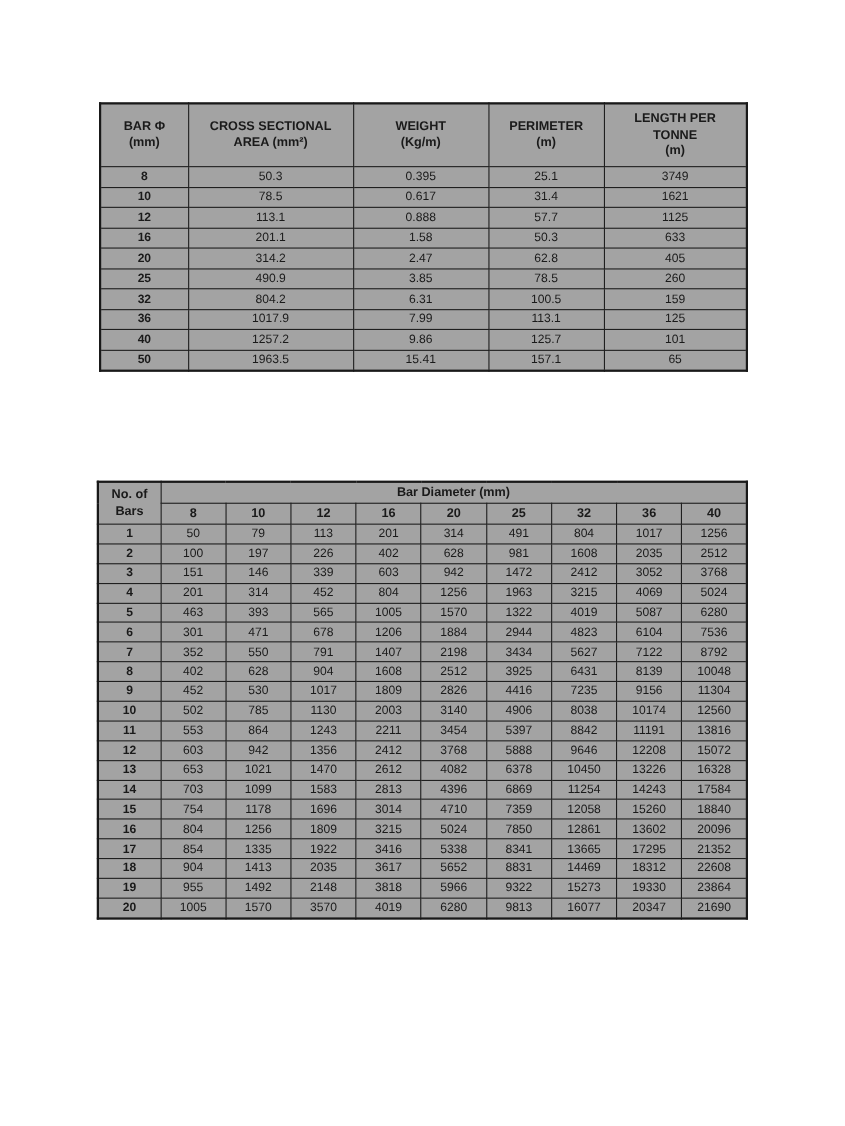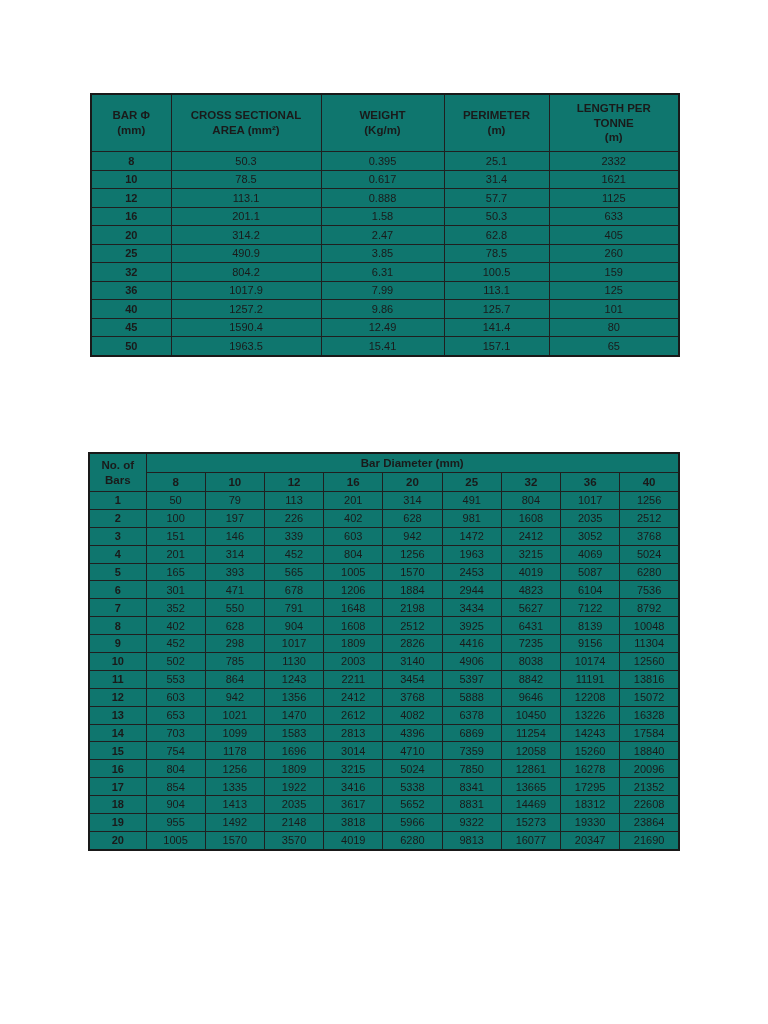--- a/index.html
+++ b/index.html
@@ -12,21 +12,21 @@
   .page {
     position: relative;
     width: 768px;
     height: 1024px;
     background: #ffffff;
     overflow: hidden;
   }
   table {
     border-collapse: collapse;
     table-layout: fixed;
-    background: #0f766e;
+    background: #a3a3a3;
   }
   th, td {
     border: 1.5px solid #1f1f1f;
     text-align: center;
     vertical-align: middle;
     padding: 0;
     font-size: 11px;
     line-height: 1.3;
     overflow: hidden;
   }
@@ -53,21 +53,21 @@
     text-align: center;
     font-weight: bold;
     font-size: 15px;
     color: #161616;
   }
 
   
   #group-area-table {
     position: absolute;
     left: 88px;
-    top: 452px;
+    top: 437px;
     width: 592px;
     border: 2px solid #191919;
   }
   #group-area-table thead th { font-size: 11.5px; }
   #group-area-table thead tr.span-row th { height: 18px; }
   #group-area-table thead tr.dia-row th { height: 18px; }
   #group-area-table tbody td { height: 16.9px; }
 </style>
 </head>
 <body>
@@ -96,21 +96,21 @@
 TONNE
 (m)</th>
       </tr>
     </thead>
     <tbody id="t1-body">
   <tr>
     <td class="bold">8</td>
     <td>50.3</td>
     <td>0.395</td>
     <td>25.1</td>
-    <td>2332</td>
+    <td>3749</td>
   </tr>
 
   <tr>
     <td class="bold">10</td>
     <td>78.5</td>
     <td>0.617</td>
     <td>31.4</td>
     <td>1621</td>
   </tr>
 
@@ -163,27 +163,20 @@
   </tr>
 
   <tr>
     <td class="bold">40</td>
     <td>1257.2</td>
     <td>9.86</td>
     <td>125.7</td>
     <td>101</td>
   </tr>
 
-  <tr>
-    <td class="bold">45</td>
-    <td>1590.4</td>
-    <td>12.49</td>
-    <td>141.4</td>
-    <td>80</td>
-  </tr>
 
   <tr>
     <td class="bold">50</td>
     <td>1963.5</td>
     <td>15.41</td>
     <td>157.1</td>
     <td>65</td>
   </tr>
 </tbody>
   </table>
@@ -268,26 +261,26 @@
     <td>804</td>
     <td>1256</td>
     <td>1963</td>
     <td>3215</td>
     <td>4069</td>
     <td>5024</td>
   </tr>
 
   <tr>
     <td class="bold">5</td>
-    <td>165</td>
+    <td>463</td>
     <td>393</td>
     <td>565</td>
     <td>1005</td>
     <td>1570</td>
-    <td>2453</td>
+    <td>1322</td>
     <td>4019</td>
     <td>5087</td>
     <td>6280</td>
   </tr>
 
   <tr>
     <td class="bold">6</td>
     <td>301</td>
     <td>471</td>
     <td>678</td>
@@ -297,21 +290,21 @@
     <td>4823</td>
     <td>6104</td>
     <td>7536</td>
   </tr>
 
   <tr>
     <td class="bold">7</td>
     <td>352</td>
     <td>550</td>
     <td>791</td>
-    <td>1648</td>
+    <td>1407</td>
     <td>2198</td>
     <td>3434</td>
     <td>5627</td>
     <td>7122</td>
     <td>8792</td>
   </tr>
 
   <tr>
     <td class="bold">8</td>
     <td>402</td>
@@ -321,21 +314,21 @@
     <td>2512</td>
     <td>3925</td>
     <td>6431</td>
     <td>8139</td>
     <td>10048</td>
   </tr>
 
   <tr>
     <td class="bold">9</td>
     <td>452</td>
-    <td>298</td>
+    <td>530</td>
     <td>1017</td>
     <td>1809</td>
     <td>2826</td>
     <td>4416</td>
     <td>7235</td>
     <td>9156</td>
     <td>11304</td>
   </tr>
 
   <tr>
@@ -418,21 +411,21 @@
 
   <tr>
     <td class="bold">16</td>
     <td>804</td>
     <td>1256</td>
     <td>1809</td>
     <td>3215</td>
     <td>5024</td>
     <td>7850</td>
     <td>12861</td>
-    <td>16278</td>
+    <td>13602</td>
     <td>20096</td>
   </tr>
 
   <tr>
     <td class="bold">17</td>
     <td>854</td>
     <td>1335</td>
     <td>1922</td>
     <td>3416</td>
     <td>5338</td>

